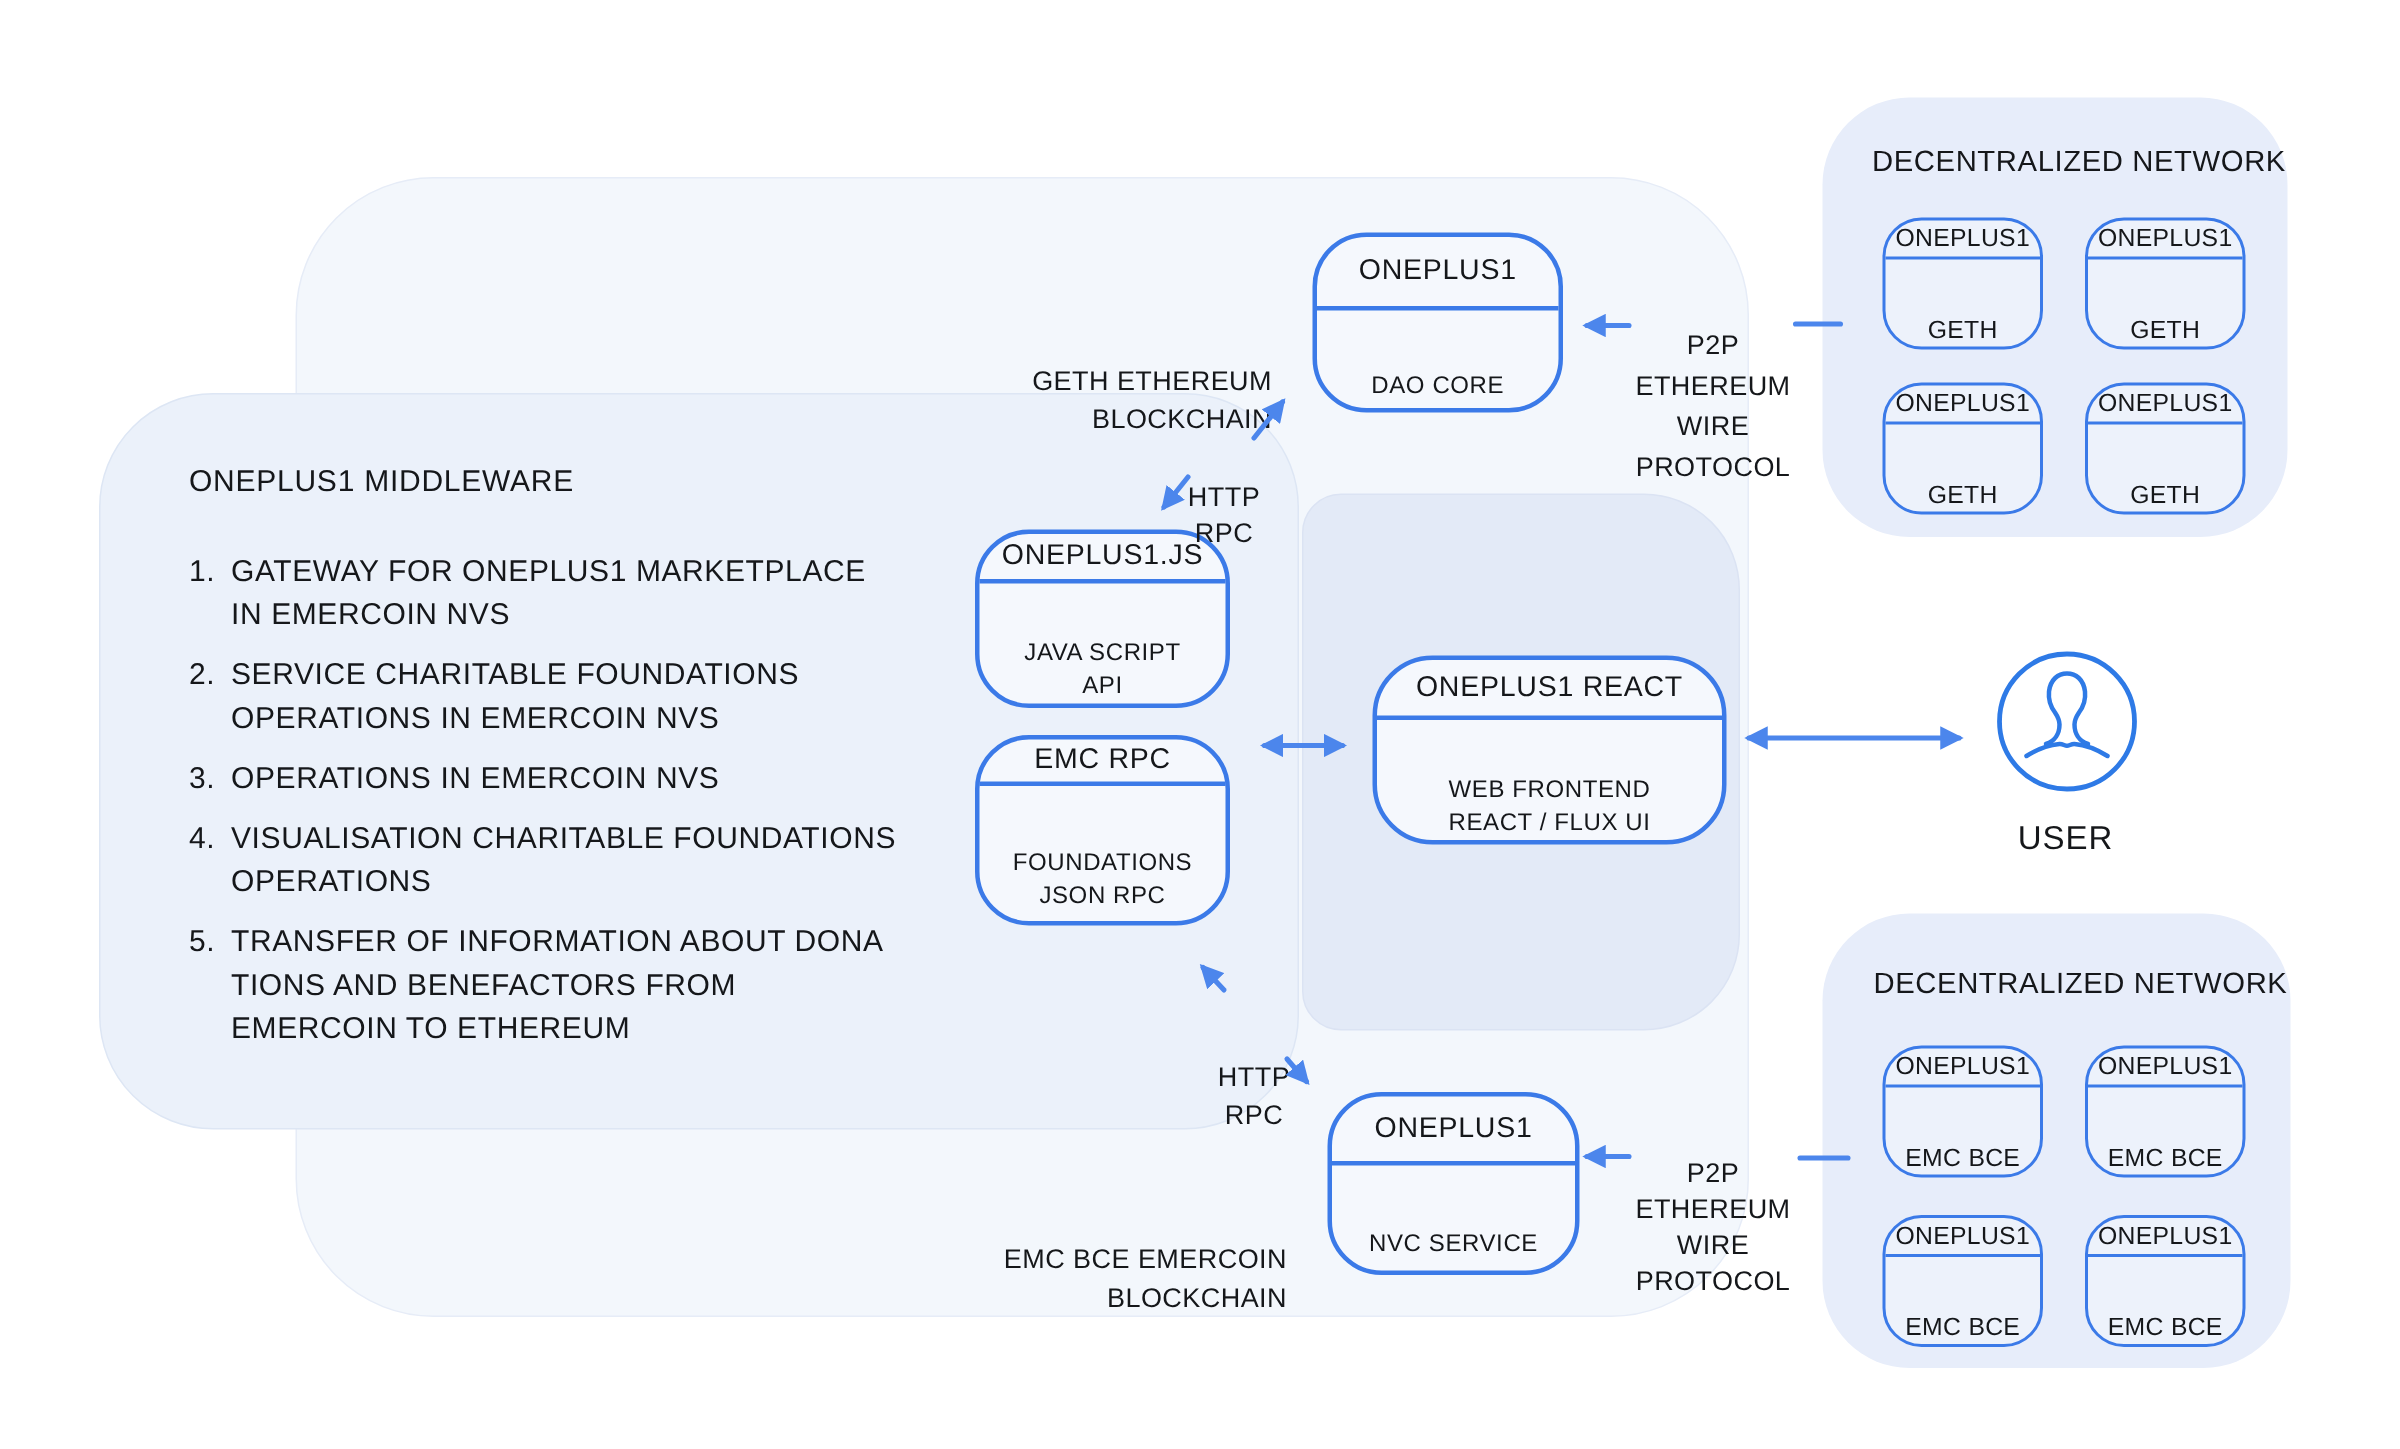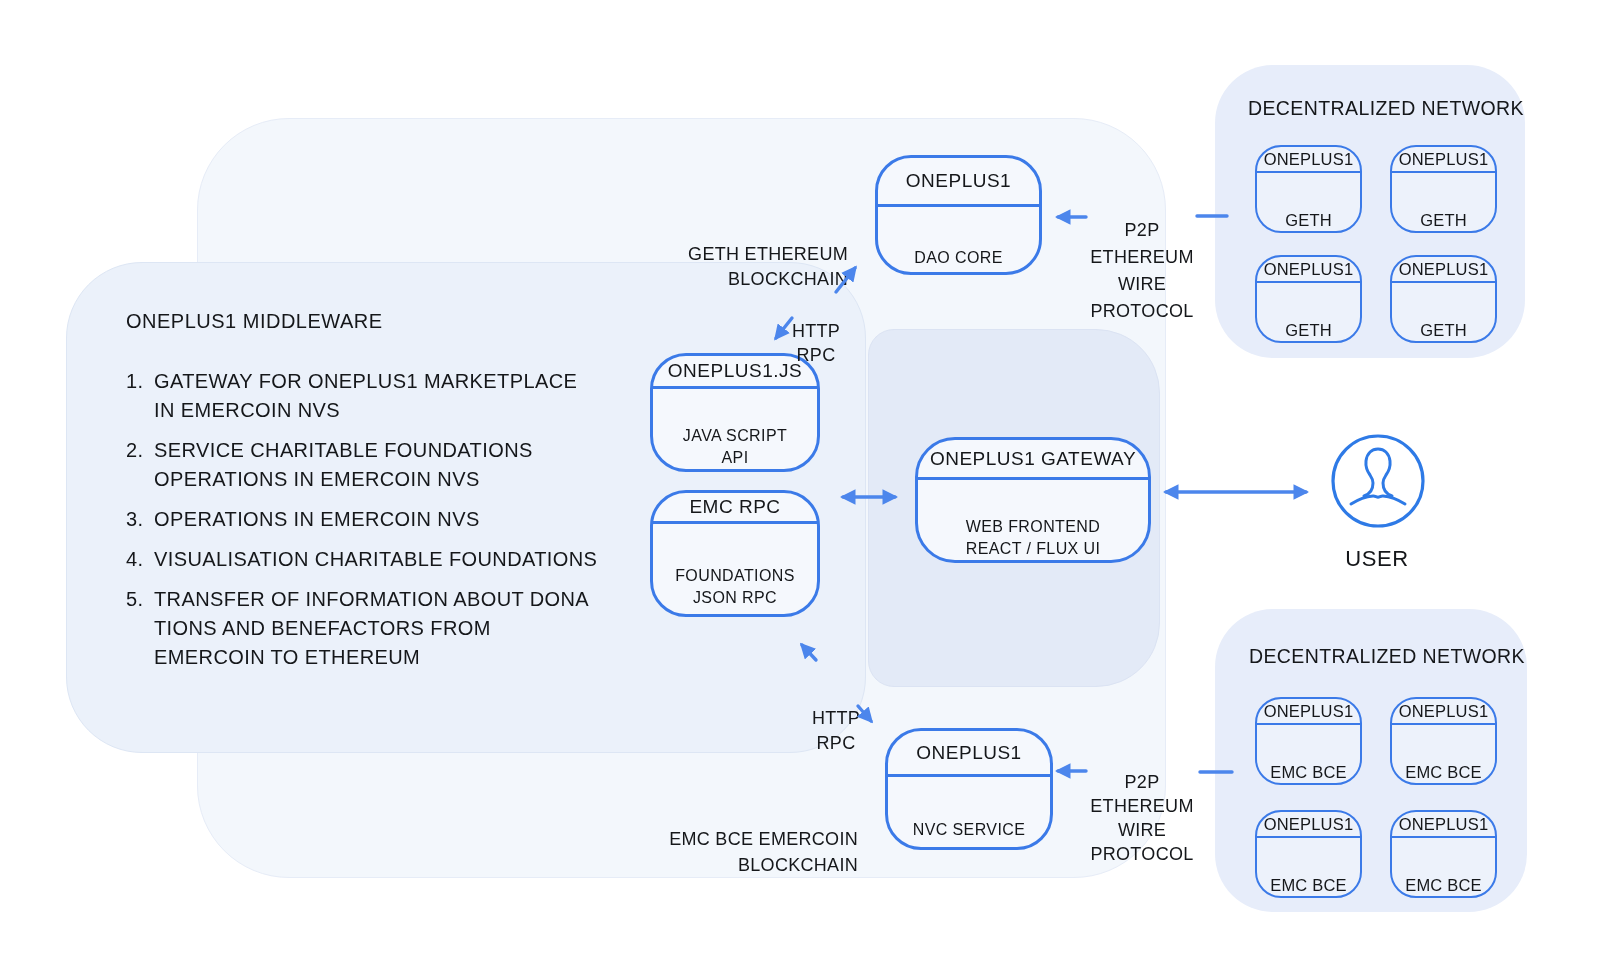--- a/index.html
+++ b/index.html
@@ -89,20 +89,21 @@
     <div class="mw-item">
       <div class="mw-num">3.</div>
       <div>
         <div>OPERATIONS IN EMERCOIN NVS</div>
       </div>
     </div>
     <div class="mw-item">
       <div class="mw-num">4.</div>
       <div>
         <div>VISUALISATION CHARITABLE FOUNDATIONS</div>
+        <div>OPERATIONS</div>
       </div>
     </div>
     <div class="mw-item">
       <div class="mw-num">5.</div>
       <div>
         <div>TRANSFER OF INFORMATION ABOUT DONA</div>
         <div>TIONS AND BENEFACTORS FROM</div>
         <div>EMERCOIN TO ETHEREUM</div>
       </div>
     </div>
@@ -125,21 +126,21 @@
 
   <div class="node big" style="left:650px;top:490px;width:170px;height:127px;">
     <div class="node-title" style="height:31px;">EMC RPC</div>
     <div class="node-body">
       <div>FOUNDATIONS</div>
       <div>JSON RPC</div>
     </div>
   </div>
 
   <div class="node big" style="left:915px;top:437px;width:236px;height:126px;border-radius:40px;">
-    <div class="node-title" style="height:45px;">ONEPLUS1 GATEWAY</div>
+    <div class="node-title" style="height:45px;">ONEPLUS1 REACT</div>
     <div class="node-body">
       <div>WEB FRONTEND</div>
       <div>REACT / FLUX UI</div>
     </div>
   </div>
 
   <div class="node big" style="left:885px;top:728px;width:168px;height:122px;">
     <div class="node-title" style="height:46px;">ONEPLUS1</div>
     <div class="node-body">
       <div>NVC SERVICE</div>

